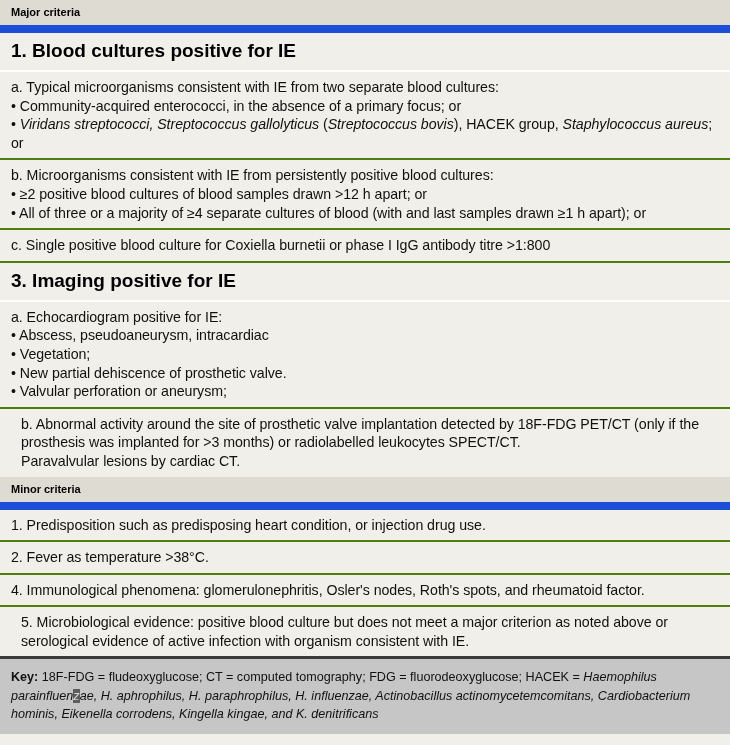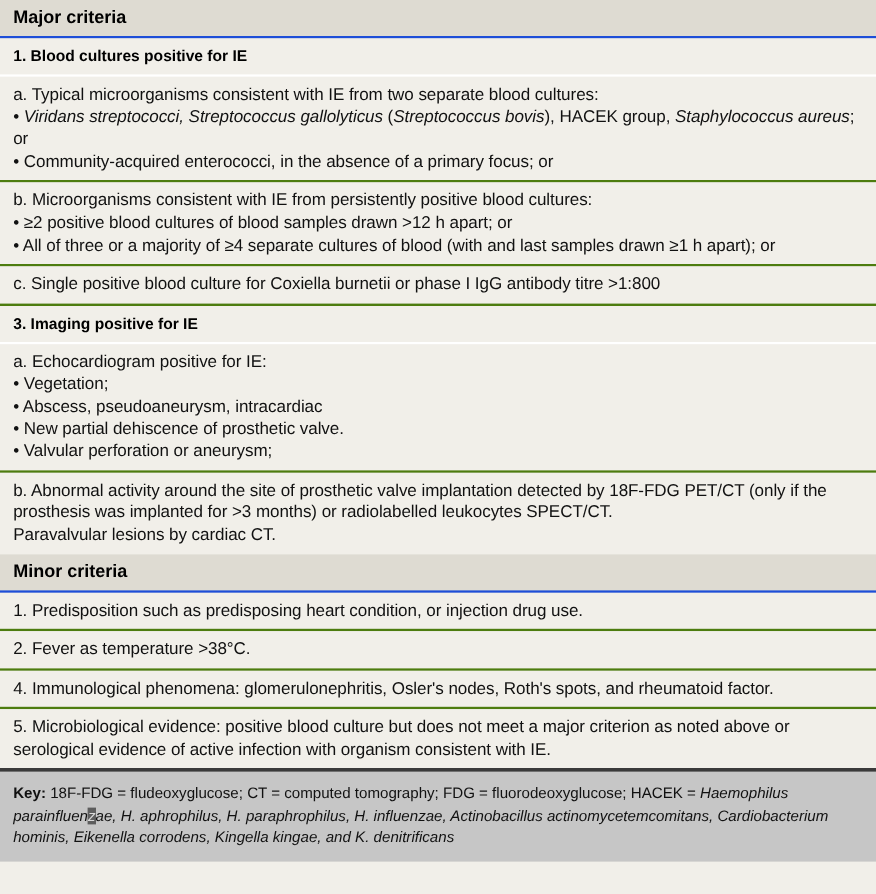--- a/index.html
+++ b/index.html
@@ -21,37 +21,37 @@
   }
   .rows {
     display: block;
   }
   .row {
     background: #f1efe9;
     border-bottom: 2px solid #4d7c0f;
     padding: 6px 11px 6px 11px;
     box-sizing: border-box;
   }
-  .row:last-child { border-bottom: none; }
+  .row:last-child { border-bottom: none; margin-left: 10px; }
 
   .section-head {
     background: #dedbd2;
-    border-bottom: 2px solid #1d4ed8;
+    border-bottom: 8px solid #1d4ed8;
     padding: 6px 11px 7px 11px;
     font-weight: bold;
-    font-size: 15px;
+    font-size: 11px;
     color: #000;
     box-sizing: border-box;
   }
   .sub-head {
     background: #f1efe9;
     border-bottom: 2px solid #ffffff;
     padding: 7px 11px 8px 11px;
     font-weight: bold;
-    font-size: 13px;
+    font-size: 19px;
     color: #000;
     box-sizing: border-box;
   }
   .ln {
     font-size: 14.2px;
     line-height: 18.6px;
     color: #111;
     margin: 0;
     letter-spacing: -0.05px;
   }
@@ -83,36 +83,36 @@
 </head>
 <body>
 
 <div class="table-wrap">
   <div class="rows">
     <div class="section-head">Major criteria</div>
     <div id="major-rows">
         <div class="sub-head">1. Blood cultures positive for IE</div>
         <div class="row">
           <p class="ln"><span>a. Typical microorganisms consistent with IE from two separate blood cultures:</span></p>
+          <p class="ln"><span>• Community-acquired enterococci, in the absence of a primary focus; or</span></p>
           <p class="ln"><span>• </span><span class="it">Viridans streptococci, Streptococcus gallolyticus</span><span> (</span><span class="it">Streptococcus bovis</span><span>), HACEK group, </span><span class="it">Staphylococcus aureus</span><span>; or</span></p>
-          <p class="ln"><span>• Community-acquired enterococci, in the absence of a primary focus; or</span></p>
         </div>
         <div class="row">
           <p class="ln"><span>b. Microorganisms consistent with IE from persistently positive blood cultures:</span></p>
           <p class="ln"><span>• ≥2 positive blood cultures of blood samples drawn &gt;12 h apart; or</span></p>
           <p class="ln"><span>• All of three or a majority of ≥4 separate cultures of blood (with and last samples drawn ≥1 h apart); or</span></p>
         </div>
         <div class="row">
           <p class="ln"><span>c. Single positive blood culture for Coxiella burnetii or phase I IgG antibody titre &gt;1:800</span></p>
         </div>
         <div class="sub-head">3. Imaging positive for IE</div>
         <div class="row">
           <p class="ln"><span>a. Echocardiogram positive for IE:</span></p>
+          <p class="ln"><span>• Abscess, pseudoaneurysm, intracardiac</span></p>
           <p class="ln"><span>• Vegetation;</span></p>
-          <p class="ln"><span>• Abscess, pseudoaneurysm, intracardiac</span></p>
           <p class="ln"><span>• New partial dehiscence of prosthetic valve.</span></p>
           <p class="ln"><span>• Valvular perforation or aneurysm;</span></p>
         </div>
         <div class="row">
           <p class="ln"><span>b. Abnormal activity around the site of prosthetic valve implantation detected by 18F-FDG PET/CT (only if the prosthesis was implanted for &gt;3 months) or radiolabelled leukocytes SPECT/CT.</span></p>
           <p class="ln"><span>Paravalvular lesions by cardiac CT.</span></p>
         </div>
       </div>
   </div>
 

